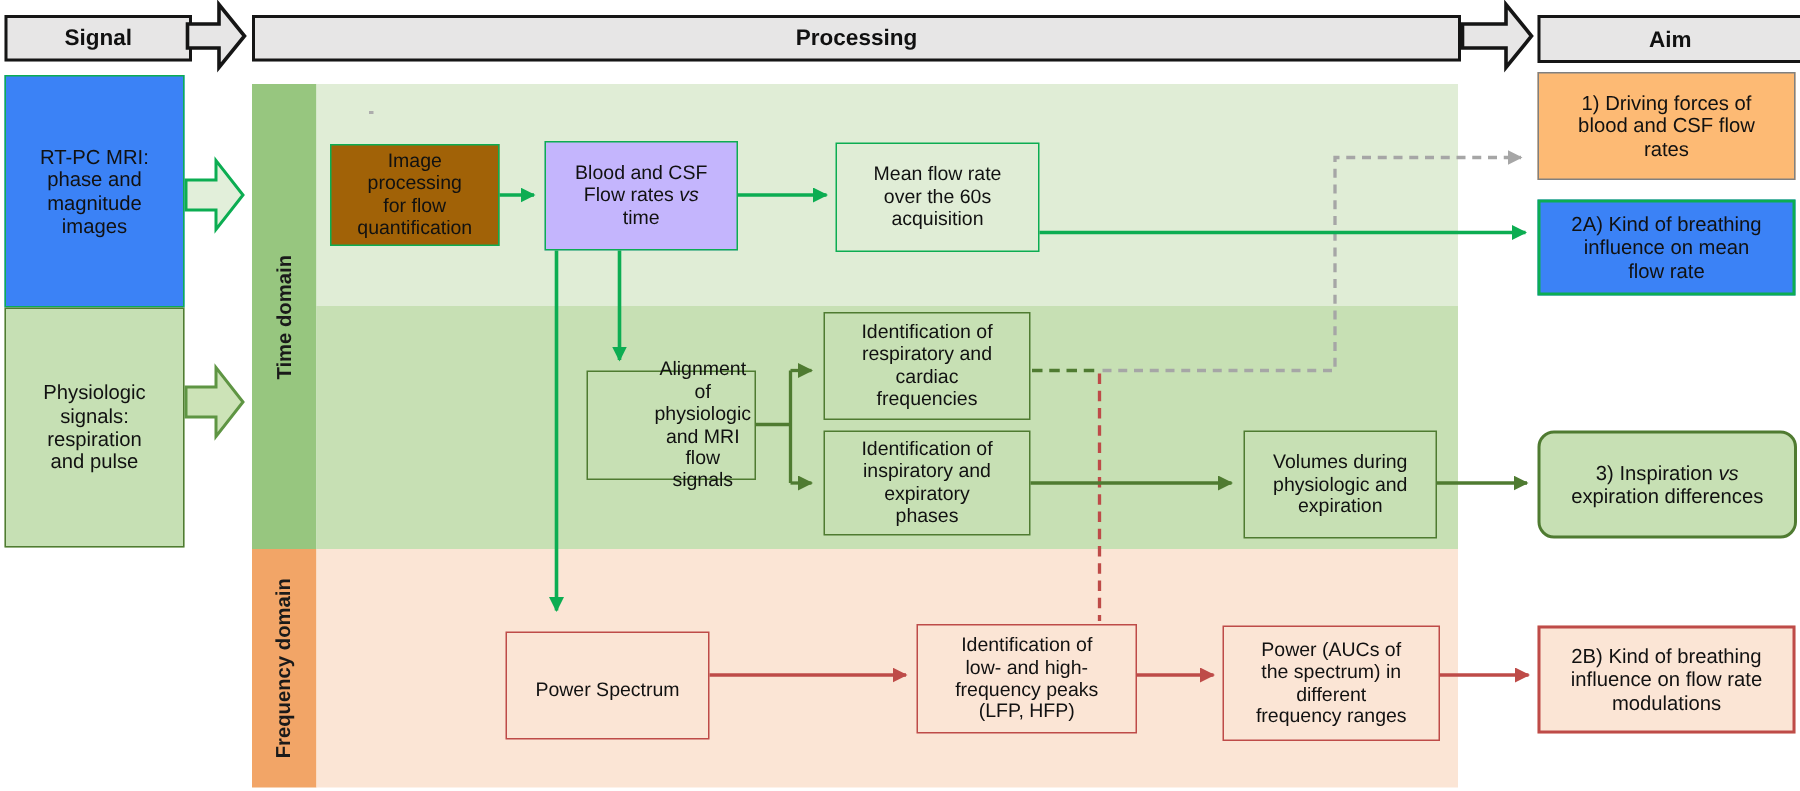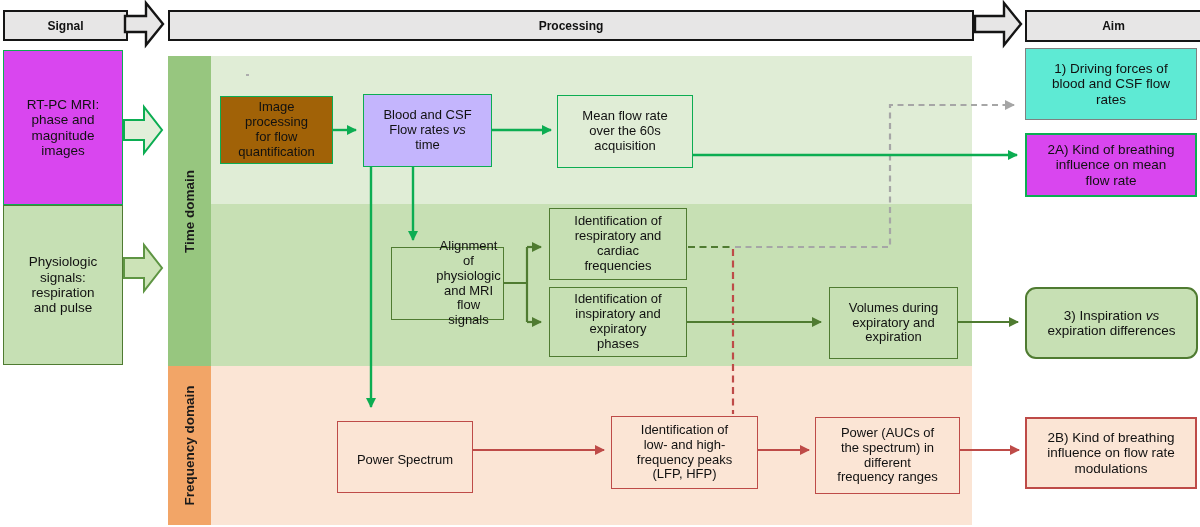--- a/index.html
+++ b/index.html
@@ -1,33 +1,33 @@
 <!DOCTYPE html>
 <html><head>
 <meta charset="utf-8">
 <style>
   html,body{margin:0;padding:0;background:#fff;}
   .stage{position:relative;width:1200px;height:527px;background:#fff;overflow:hidden;
          font-family:"Liberation Sans",sans-serif;color:#111;}
   .hdr{position:absolute;background:#E7E6E6;border:2.5px solid #151515;
        display:flex;align-items:center;justify-content:center;
-       font-weight:bold;font-size:12px;z-index:2;}
+       font-weight:bold;font-size:15px;z-index:2;}
   .band{position:absolute;z-index:1;}
   .lane{position:absolute;z-index:1;display:flex;align-items:center;justify-content:center;}
   .lane span{transform:rotate(-90deg);white-space:nowrap;font-weight:bold;font-size:13.5px;color:#1a1a1a;}
   .box{position:absolute;display:flex;align-items:center;justify-content:center;
        text-align:center;font-size:13px;line-height:1.14;z-index:2;padding:2px;box-sizing:border-box;}
   .box .t{white-space:pre-line;}
   .it{font-style:italic;}
   .sigbox{font-size:13.5px;}
   .aimbox{font-size:13.5px;}
-  .g1{background:#d946ef;border:1.7px solid #0CAD52;}
+  .g1{background:#3b82f6;border:1.7px solid #0CAD52;}
   .g2{background:#C7E0B4;border:1.7px solid #4F7B31;}
   .rr{background:#FBE5D5;border:1.7px solid #BE4B48;}
-  .ww{background:#5eead4;border:1.7px solid #808080;}
+  .ww{background:#fdba74;border:1.7px solid #808080;}
   .bthick{border-width:2.5px;}
   svg.overlay{position:absolute;left:0;top:0;z-index:3;pointer-events:none;}
   .speck{position:absolute;width:3px;height:2px;background:#adadad;z-index:2;}
 </style>
 </head>
 <body>
 
 <div class="stage">
 
   <div class="lane" style="left:168px;top:56px;width:43px;height:310px;background:#97C67F;">
@@ -94,21 +94,21 @@
 frequencies</span>
   </div>
   <div class="box g2" style="left:549px;top:287px;width:138px;height:70px;">
     <span class="t">Identification of
 inspiratory and
 expiratory
 phases</span>
   </div>
   <div class="box g2" style="left:829px;top:287px;width:129px;height:72px;">
     <span class="t">Volumes during
-expiratory and
+physiologic and
 expiration</span>
   </div>
 
   <div class="box rr" style="left:337px;top:421px;width:136px;height:72px;">
     <span class="t"><span class="t" style="display:block;margin-top:7px;">Power Spectrum</span></span>
   </div>
   <div class="box rr" style="left:611px;top:416px;width:147px;height:73px;">
     <span class="t">Identification of
 low- and high-
 frequency peaks

